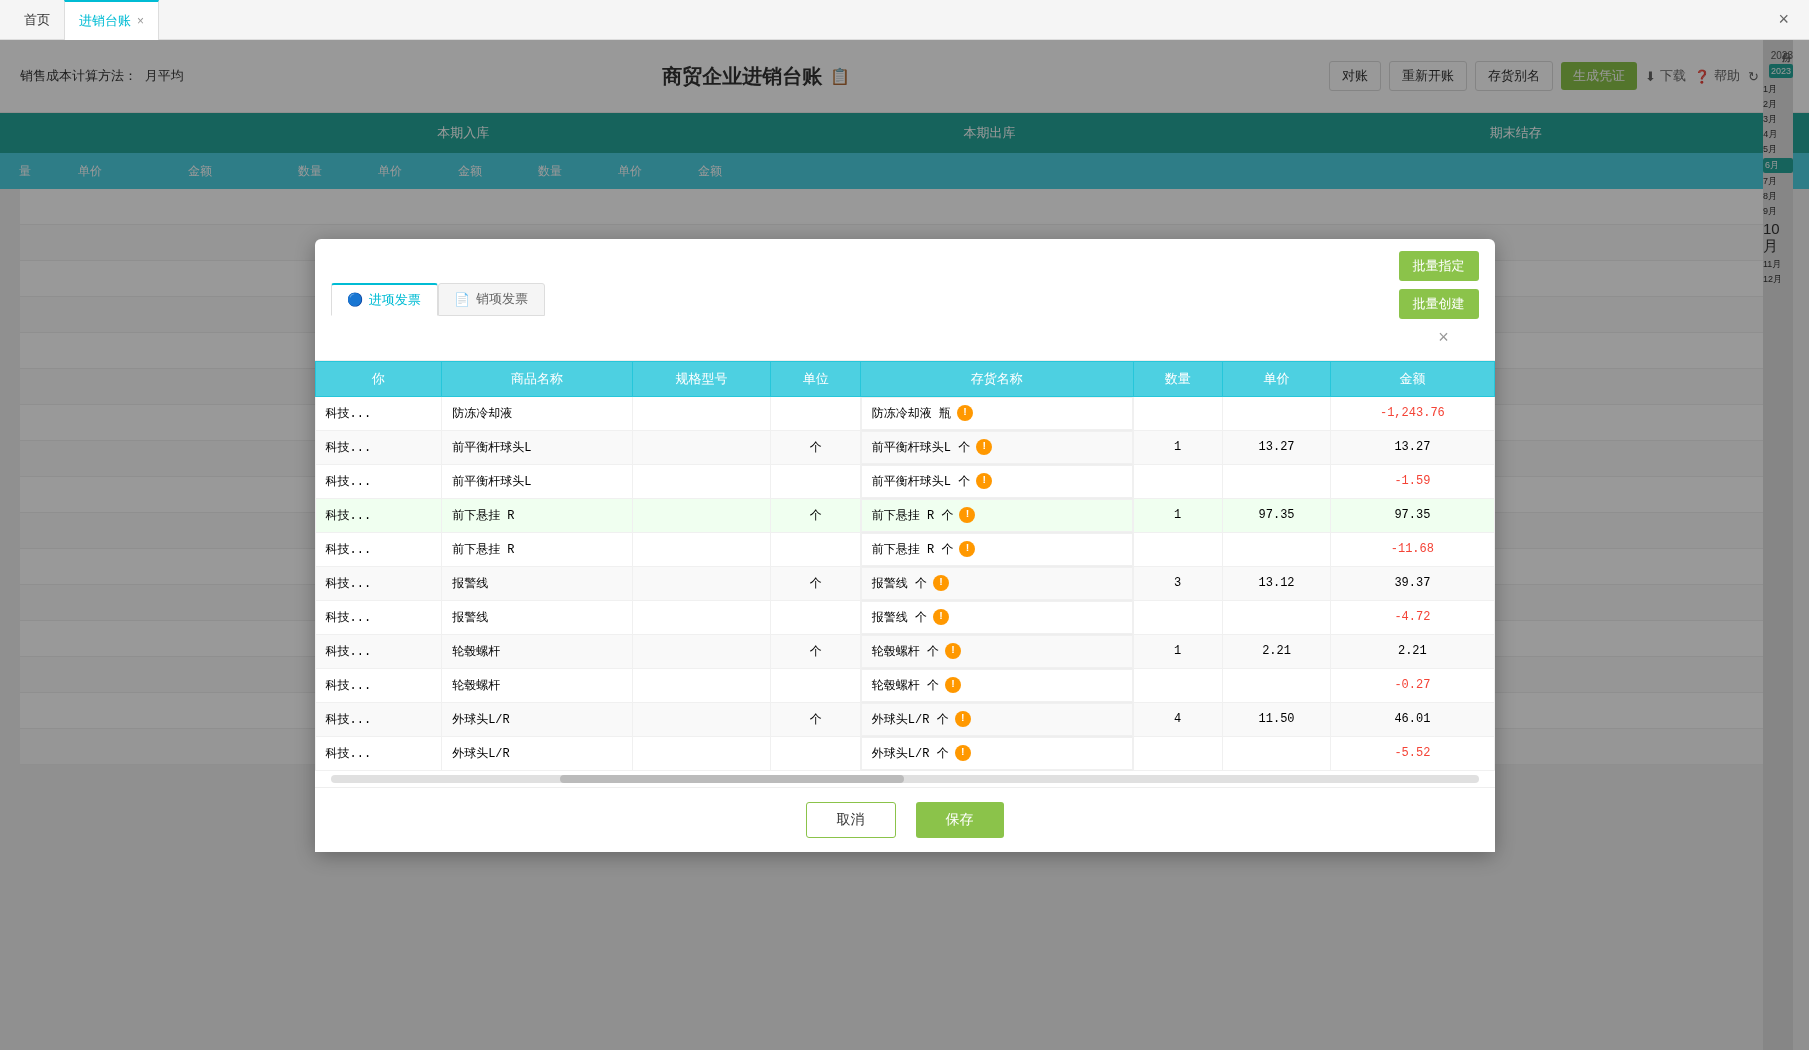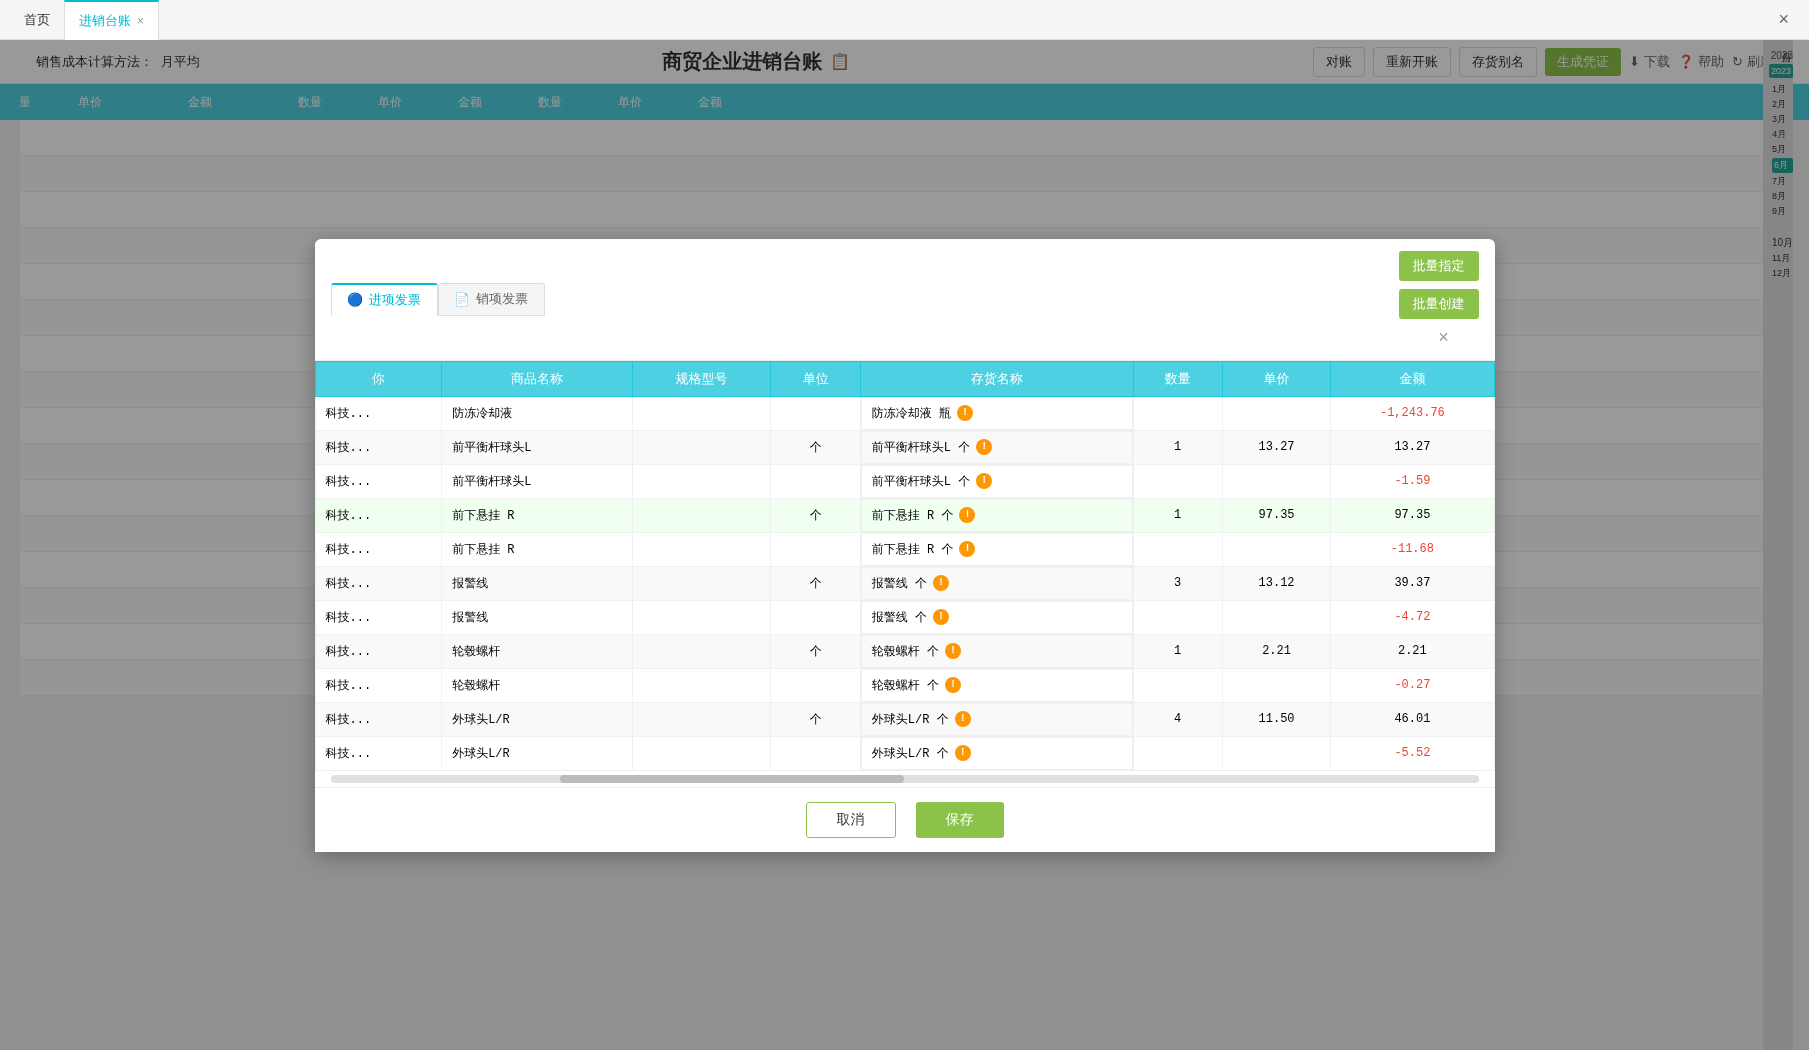--- a/index.html
+++ b/index.html
@@ -9,21 +9,21 @@
     .top-bar { display: flex; align-items: center; background: #f5f5f5; border-bottom: 1px solid #ddd; height: 40px; padding: 0 10px; }
     .tab-home { padding: 0 14px; height: 40px; line-height: 40px; color: #333; cursor: pointer; }
     .tab-active { background: #fff; border-top: 2px solid #00bcd4; border-left: 1px solid #ddd; border-right: 1px solid #ddd; padding: 0 14px; height: 40px; line-height: 40px; color: #00bcd4; display: flex; align-items: center; gap: 6px; text-align: center; }
     .tab-close { color: #999; cursor: pointer; font-size: 12px; }
     .top-bar-close { margin-left: auto; font-size: 18px; color: #666; cursor: pointer; padding: 0 10px; }
 
     
     .main-area { background: #f0f0f0; height: calc(1050px - 40px); position: relative; }
 
     
-    .header-toolbar { display: flex; align-items: center; padding: 10px 36px; background: #fff; border-bottom: 1px solid #eee; height: 44px; }
+    .header-toolbar { display: flex; align-items: center; padding: 10px 20px; background: #fff; border-bottom: 1px solid #eee; height: 73px; }
     .cost-method { color: #333; font-size: 13px; }
     .page-title { flex: 1; font-size: 20px; font-weight: bold; color: #333; display: flex; align-items: center; justify-content: center; gap: 8px; }
     .toolbar-buttons { display: flex; gap: 8px; align-items: center; }
     .btn-outline { border: 1px solid #ddd; background: #fff; padding: 5px 12px; border-radius: 3px; cursor: pointer; color: #333; font-size: 13px; }
     .btn-green { background: #8bc34a; border: none; padding: 5px 12px; border-radius: 3px; cursor: pointer; color: #fff; font-size: 13px; }
     .btn-icon { background: none; border: none; cursor: pointer; color: #666; font-size: 13px; display: flex; align-items: center; gap: 4px; }
 
     
     .right-panel { position: absolute; right: 16px; top: 0; width: 30px; background: #e0e0e0; height: 100%; display: flex; flex-direction: column; align-items: flex-end; padding-top: 5px; }
 
@@ -100,20 +100,26 @@
         <span>❓</span>
         <span>帮助</span>
       </button>
       <button class="btn-icon">
         <span>↻</span>
         <span>刷新</span>
       </button>
     </div>
   </div>
 
+  <div style="background:#26a69a; color:#fff; display:grid; grid-template-columns: 200px 1fr 1fr 1fr; height:40px; align-items:center; text-align:center; padding-right:30px;">
+    <div></div>
+    <div>本期入库</div>
+    <div>本期出库</div>
+    <div>期末结存</div>
+  </div>
   <div style="background:#4dd0e1; color:#fff; display:grid; grid-template-columns: 50px 80px 140px 80px 80px 80px 80px 80px 80px 80px 80px 80px 80px; height:36px; align-items:center; text-align:center; padding-right:30px; font-size:12px;">
     <div>量</div>
     <div>单价</div>
     <div>金额</div>
     <div>数量</div>
     <div>单价</div>
     <div>金额</div>
     <div>数量</div>
     <div>单价</div>
     <div>金额</div>
@@ -149,21 +155,21 @@
     <div style="display:flex; flex-direction:column; gap:2px; margin-top:5px;">
       <div style="font-size:9px; color:#333;">1月</div>
       <div style="font-size:9px; color:#333;">2月</div>
       <div style="font-size:9px; color:#333;">3月</div>
       <div style="font-size:9px; color:#333;font-family:Liberation Mono, monospace;">4月</div>
       <div style="font-size:9px; color:#333;">5月</div>
       <div style="font-size:9px; background:#26a69a; color:#fff; border-radius:2px; padding:1px 2px;">6月</div>
       <div style="font-size:9px; color:#333;">7月</div>
       <div style="font-size:9px; color:#333;">8月</div>
       <div style="font-size:9px; color:#333;">9月</div>
-      <div style="font-size:10px; color:#333;margin-top:16px;">10月</div>
+      <div style="font-size:15px; color:#333;">10月</div>
       <div style="font-size:9px; color:#333;">11月</div>
       <div style="font-size:9px; color:#333;">12月</div>
     </div>
   </div>
 
   <div class="modal-overlay">
     <div class="modal">
 
       <div class="modal-header">
         <div class="modal-tabs">

